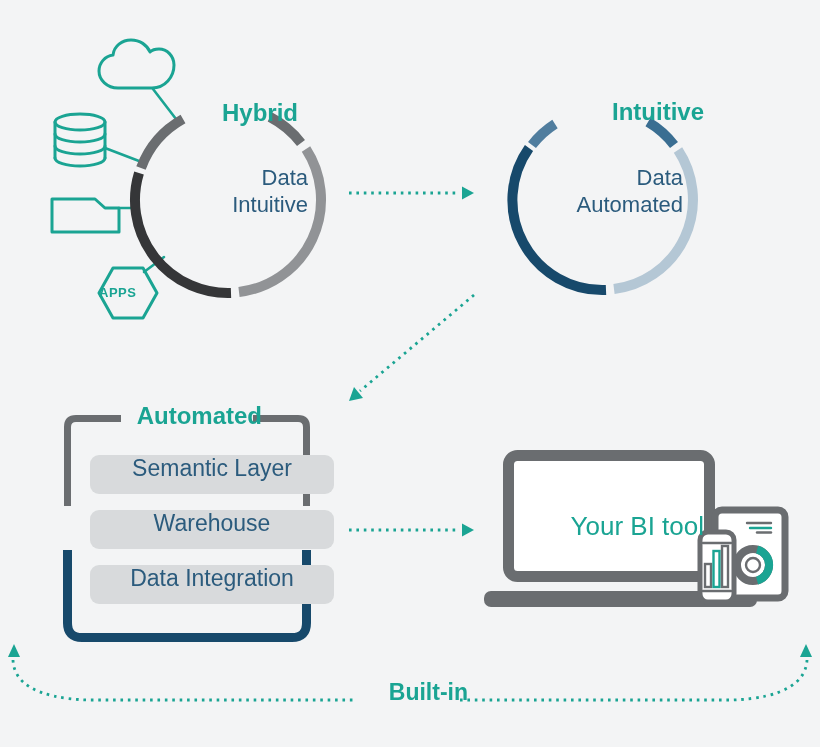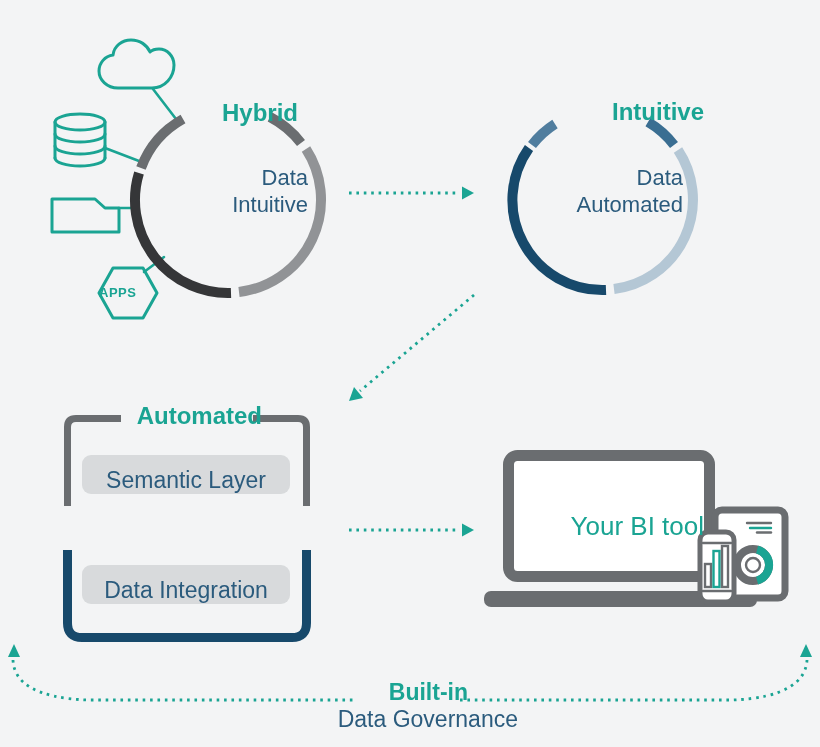--- a/index.html
+++ b/index.html
@@ -38,22 +38,22 @@
   .c1-title{left:148px;top:164px;width:160px}
   .intuitive{left:544px;top:99px;width:160px}
   .c2-title{left:523px;top:164px;width:160px}
   .automated{left:112px;top:403px;width:150px;font-size:24px}
   .apps-lbl{left:99px;top:285px;width:36px;color:var(--teal);font-weight:700;font-size:13px;letter-spacing:.5px}
   .bi-lbl{left:524px;top:511px;width:180px;color:var(--teal);font-size:26px;font-weight:400}
   .builtin{left:348px;top:679px;width:120px;font-size:23px}
   .gov-lbl{left:298px;top:706px;width:220px;color:var(--navy);font-size:23px;font-weight:500}
 
   
-  .layer-box{position:absolute;left:82px;width:208px;height:39px;background:var(--box-fill);
-    border-radius:9px;display:flex;align-items:flex-end;justify-content:center;
+  .layer-box{position:absolute;left:90px;width:244px;height:39px;background:var(--box-fill);
+    border-radius:9px;display:flex;align-items:flex-start;justify-content:center;
     color:var(--navy);font-size:23px;font-weight:500}
   .layer-0{top:455px}.layer-1{top:510px}.layer-2{top:565px}
 </style>
 </head>
 <body>
 
 <div class="canvas">
 
   <svg width="820" height="747" viewBox="0 0 820 747">
 
@@ -163,22 +163,24 @@
 
   <div class="lbl tag intuitive">Intuitive</div>
   <div class="lbl circle-title c2-title"><span>Data</span><br><span>Automated</span></div>
 
   <div class="lbl apps-lbl">APPS</div>
 
   <div class="lbl tag automated">Automated</div>
   <div class="layer-box layer-0">
       <span>Semantic Layer</span>
     </div>
+  <div class="layer-box layer-1">
+      <span>Warehouse</span>
+    </div>
   <div class="layer-box layer-2">
       <span>Data Integration</span>
     </div>
 
   <div class="lbl bi-lbl">Your BI tool</div>
 
   <div class="lbl tag builtin">Built-in</div>
-  <div class="lbl gov-lbl">Data Governance</div>
 
 </div>
 
 </body></html>

